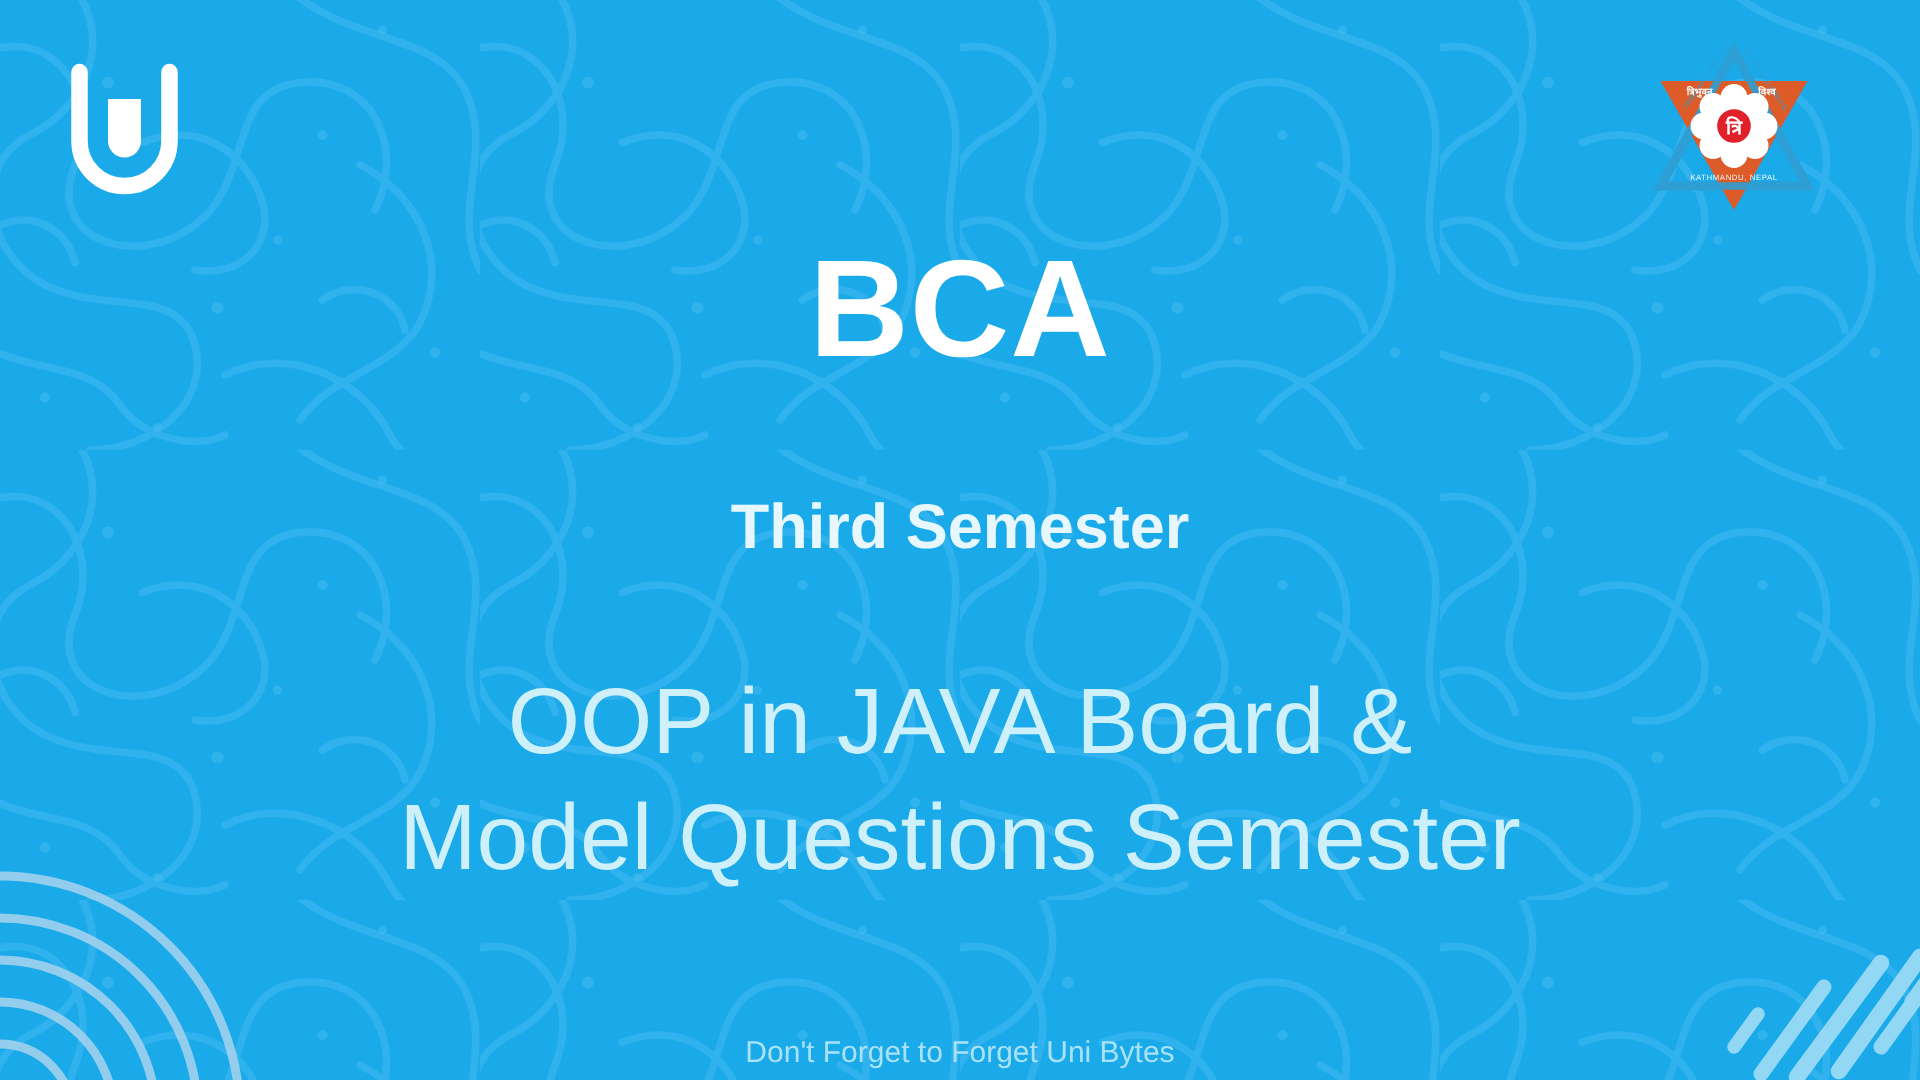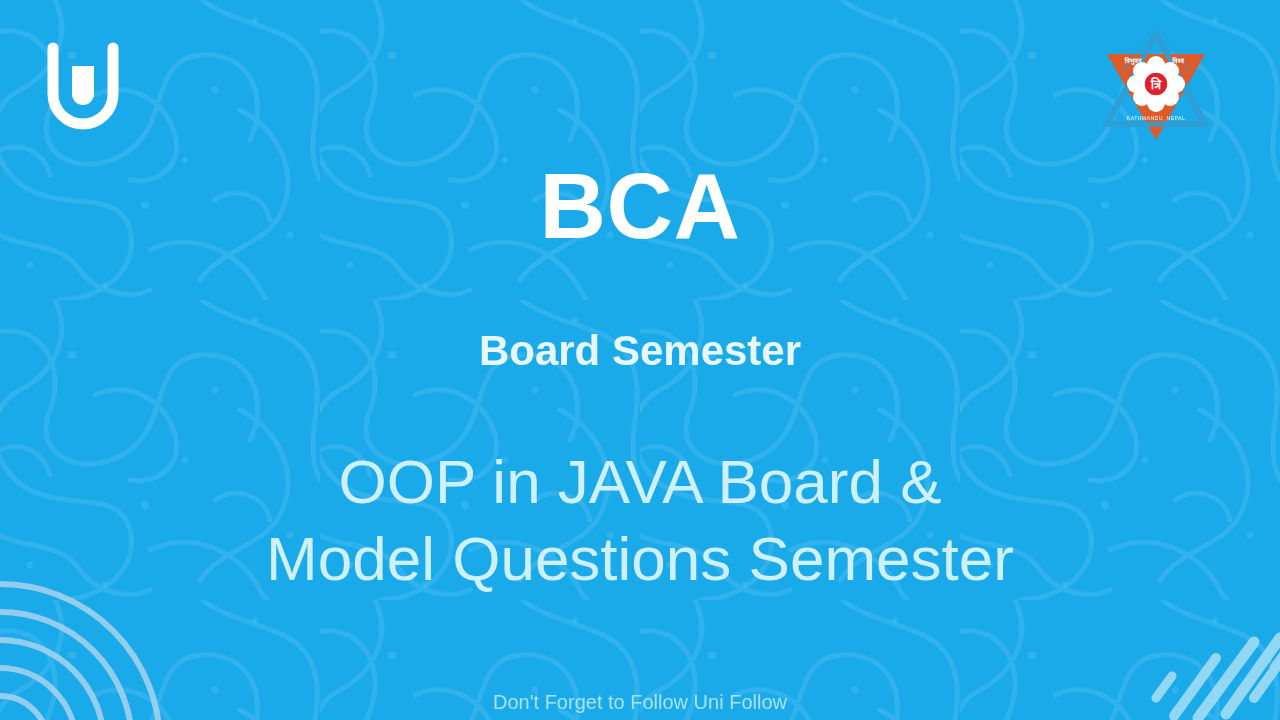--- a/index.html
+++ b/index.html
@@ -231,24 +231,24 @@
         <text x="33" y="35" text-anchor="middle">त्रिभुवन</text>
         <text x="78" y="35" text-anchor="middle">विश्व</text>
       </g>
     </svg>
   </div>
 
   <div class="content">
 
     <h1 class="program-title">BCA</h1>
 
-    <h2 class="semester-label">Board Semester</h2>
+    <h2 class="semester-label">Third Semester</h2>
 
     <div class="subject-title">
       <span class="line">OOP in JAVA Board &amp;</span>
       <span class="line">Model Questions Semester</span>
     </div>
 
-    <p class="footer-note">Don't Forget to Follow Uni Follow</p>
+    <p class="footer-note">Don't Forget to Forget Uni Bytes</p>
 
   </div>
 
 </div>
 
 </body></html>

